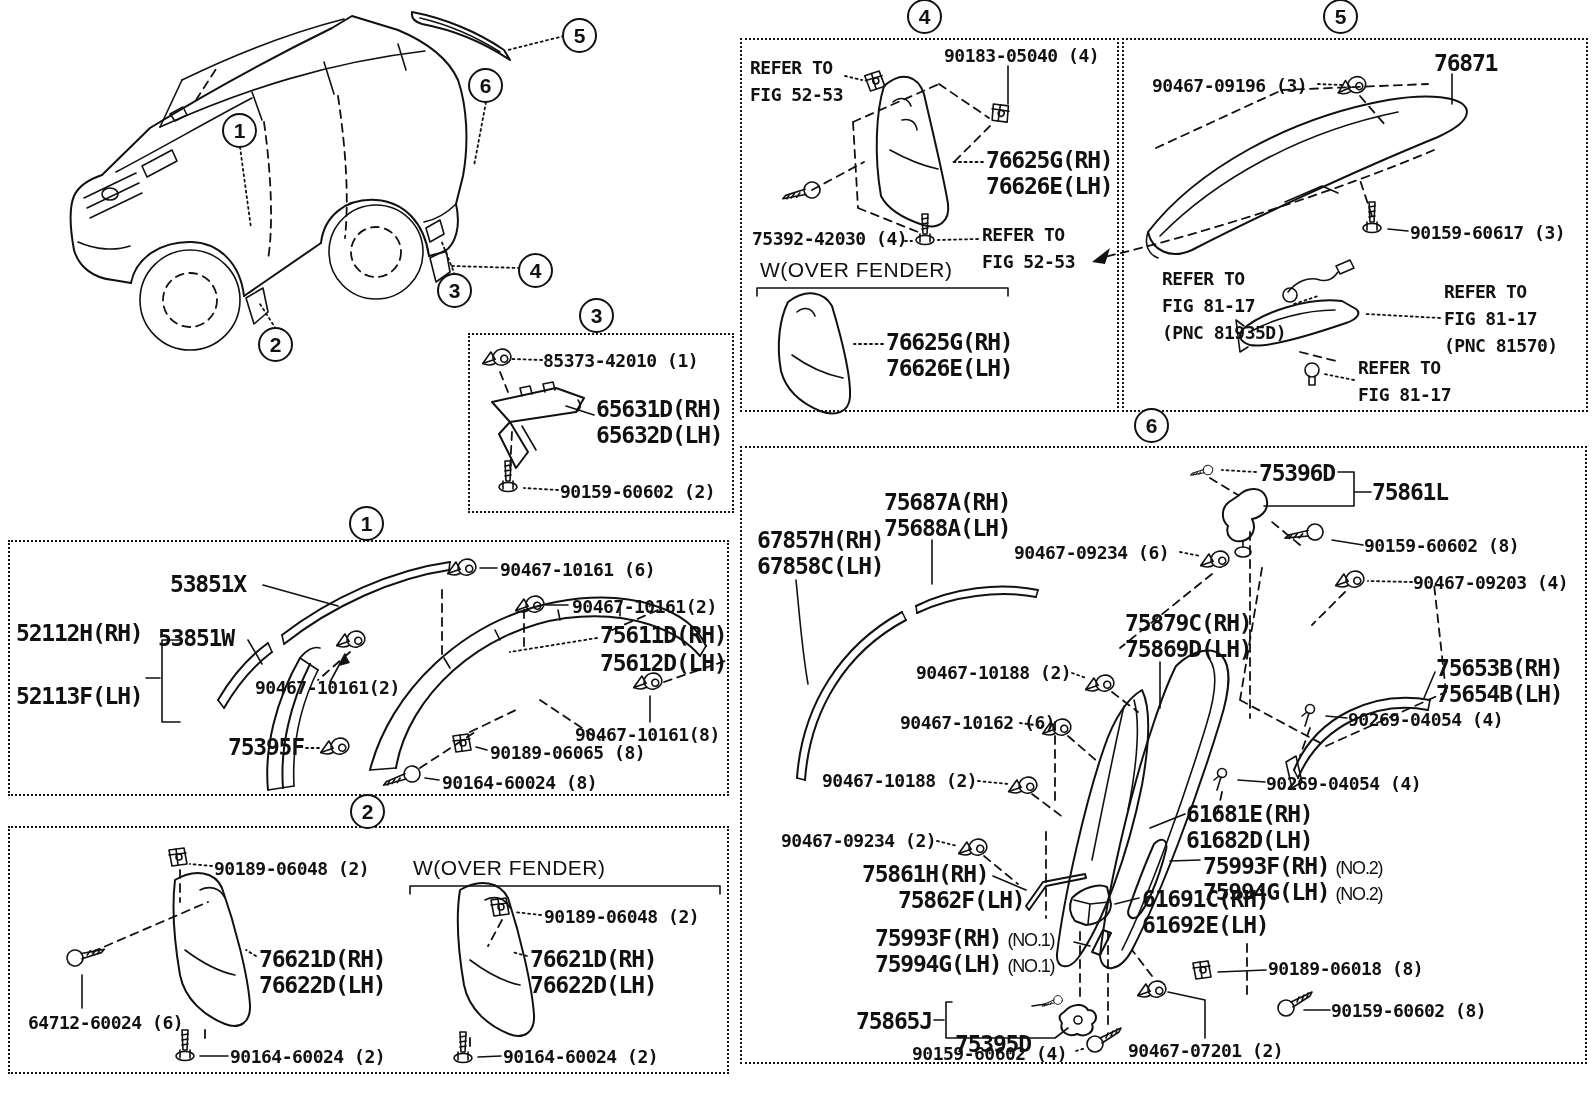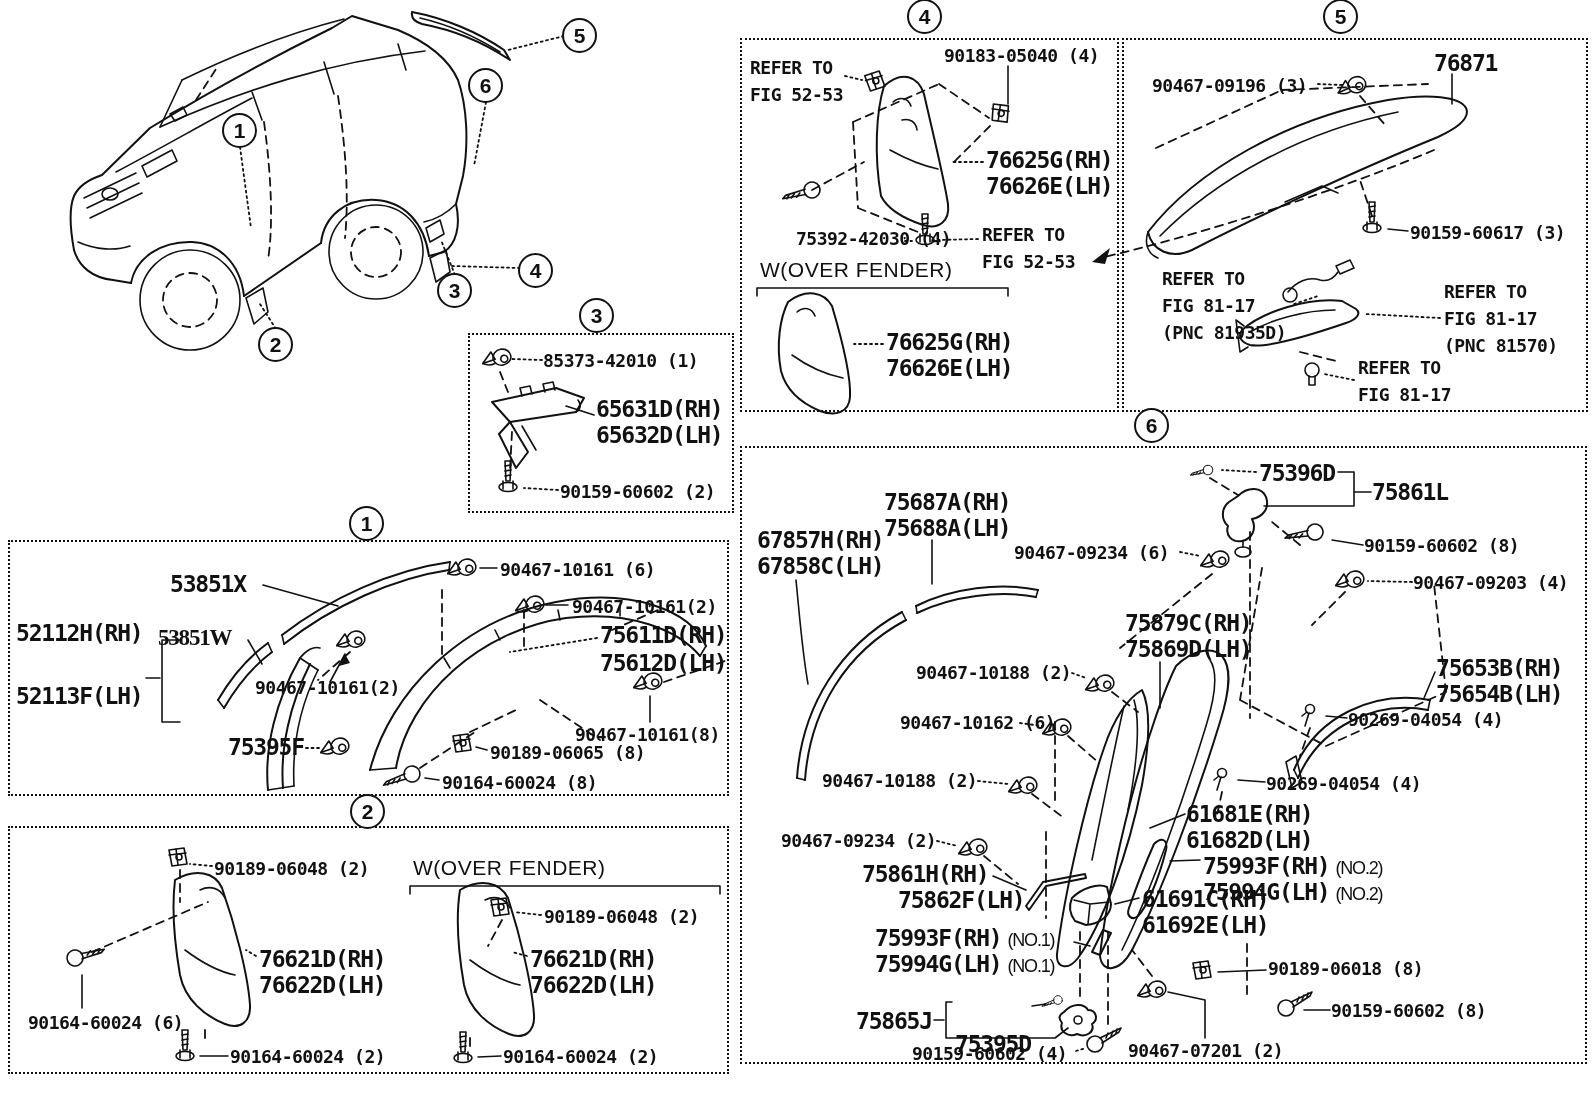--- a/index.html
+++ b/index.html
@@ -297,21 +297,21 @@
       <path class="s dash" d="M1247,944 V996 M1152,976 L1132,950 M1310,728 L1300,756 M1222,792 L1216,820"></path>
     </g>
   </svg>
 
   <div id="labels">
       <div class="lab sm" style="left: 750px; top: 57px;"><span>REFER TO</span></div>
       <div class="lab sm" style="left: 750px; top: 84px;"><span>FIG 52-53</span></div>
       <div class="lab sm" style="left: 944px; top: 45px;"><span>90183-05040 (4)</span></div>
       <div class="lab lg" style="left: 986px; top: 147px;"><span>76625G(RH)</span></div>
       <div class="lab lg" style="left: 986px; top: 173px;"><span>76626E(LH)</span></div>
-      <div class="lab sm" style="left: 752px; top: 228px; margin-left: 44px;"><span>75392-42030 (4)</span></div>
+      <div class="lab sm" style="left: 752px; top: 228px;"><span>75392-42030 (4)</span></div>
       <div class="lab sm" style="left: 982px; top: 224px;"><span>REFER TO</span></div>
       <div class="lab sm" style="left: 982px; top: 251px;"><span>FIG 52-53</span></div>
       <div class="lab pl" style="left: 760px; top: 258px;"><span>W(OVER FENDER)</span></div>
       <div class="lab lg" style="left: 886px; top: 329px;"><span>76625G(RH)</span></div>
       <div class="lab lg" style="left: 886px; top: 355px;"><span>76626E(LH)</span></div>
       <div class="lab sm" style="left: 1152px; top: 75px;"><span>90467-09196 (3)</span></div>
       <div class="lab lg" style="left: 1434px; top: 50px;"><span>76871</span></div>
       <div class="lab sm" style="left: 1410px; top: 222px;"><span>90159-60617 (3)</span></div>
       <div class="lab sm" style="left: 1162px; top: 268px;"><span>REFER TO</span></div>
       <div class="lab sm" style="left: 1162px; top: 295px;"><span>FIG 81-17</span></div>
@@ -319,36 +319,36 @@
       <div class="lab sm" style="left: 1444px; top: 281px;"><span>REFER TO</span></div>
       <div class="lab sm" style="left: 1444px; top: 308px;"><span>FIG 81-17</span></div>
       <div class="lab sm" style="left: 1444px; top: 335px;"><span>(PNC 81570)</span></div>
       <div class="lab sm" style="left: 1358px; top: 357px;"><span>REFER TO</span></div>
       <div class="lab sm" style="left: 1358px; top: 384px;"><span>FIG 81-17</span></div>
       <div class="lab sm" style="left: 543px; top: 350px;"><span>85373-42010 (1)</span></div>
       <div class="lab lg" style="left: 596px; top: 396px;"><span>65631D(RH)</span></div>
       <div class="lab lg" style="left: 596px; top: 422px;"><span>65632D(LH)</span></div>
       <div class="lab sm" style="left: 560px; top: 481px;"><span>90159-60602 (2)</span></div>
       <div class="lab lg" style="left: 170px; top: 571px;"><span>53851X</span></div>
-      <div class="lab lg" style="left: 158px; top: 625px; font-family: Liberation Serif, serif;"><span>53851W</span></div>
+      <div class="lab lg" style="left: 158px; top: 625px;"><span>53851W</span></div>
       <div class="lab lg" style="left: 16px; top: 620px;"><span>52112H(RH)</span></div>
       <div class="lab lg" style="left: 16px; top: 683px;"><span>52113F(LH)</span></div>
       <div class="lab sm" style="left: 255px; top: 677px;"><span>90467-10161(2)</span></div>
       <div class="lab lg" style="left: 228px; top: 734px;"><span>75395F</span></div>
       <div class="lab sm" style="left: 500px; top: 559px;"><span>90467-10161 (6)</span></div>
       <div class="lab sm" style="left: 572px; top: 596px;"><span>90467-10161(2)</span></div>
       <div class="lab lg" style="left: 600px; top: 622px;"><span>75611D(RH)</span></div>
       <div class="lab lg" style="left: 600px; top: 650px;"><span>75612D(LH)</span></div>
       <div class="lab sm" style="left: 575px; top: 724px;"><span>90467-10161(8)</span></div>
       <div class="lab sm" style="left: 490px; top: 742px;"><span>90189-06065 (8)</span></div>
       <div class="lab sm" style="left: 442px; top: 772px;"><span>90164-60024 (8)</span></div>
       <div class="lab sm" style="left: 214px; top: 858px;"><span>90189-06048 (2)</span></div>
       <div class="lab lg" style="left: 259px; top: 946px;"><span>76621D(RH)</span></div>
       <div class="lab lg" style="left: 259px; top: 972px;"><span>76622D(LH)</span></div>
-      <div class="lab sm" style="left: 28px; top: 1012px;"><span>90164-60024 (6)</span></div>
+      <div class="lab sm" style="left: 28px; top: 1012px;"><span>64712-60024 (6)</span></div>
       <div class="lab sm" style="left: 230px; top: 1046px;"><span>90164-60024 (2)</span></div>
       <div class="lab pl" style="left: 413px; top: 856px;"><span>W(OVER FENDER)</span></div>
       <div class="lab sm" style="left: 544px; top: 906px;"><span>90189-06048 (2)</span></div>
       <div class="lab lg" style="left: 530px; top: 946px;"><span>76621D(RH)</span></div>
       <div class="lab lg" style="left: 530px; top: 972px;"><span>76622D(LH)</span></div>
       <div class="lab sm" style="left: 503px; top: 1046px;"><span>90164-60024 (2)</span></div>
       <div class="lab lg" style="left: 1259px; top: 460px;"><span>75396D</span></div>
       <div class="lab lg" style="left: 1372px; top: 479px;"><span>75861L</span></div>
       <div class="lab sm" style="left: 1364px; top: 535px;"><span>90159-60602 (8)</span></div>
       <div class="lab sm" style="left: 1014px; top: 542px;"><span>90467-09234 (6)</span></div>

